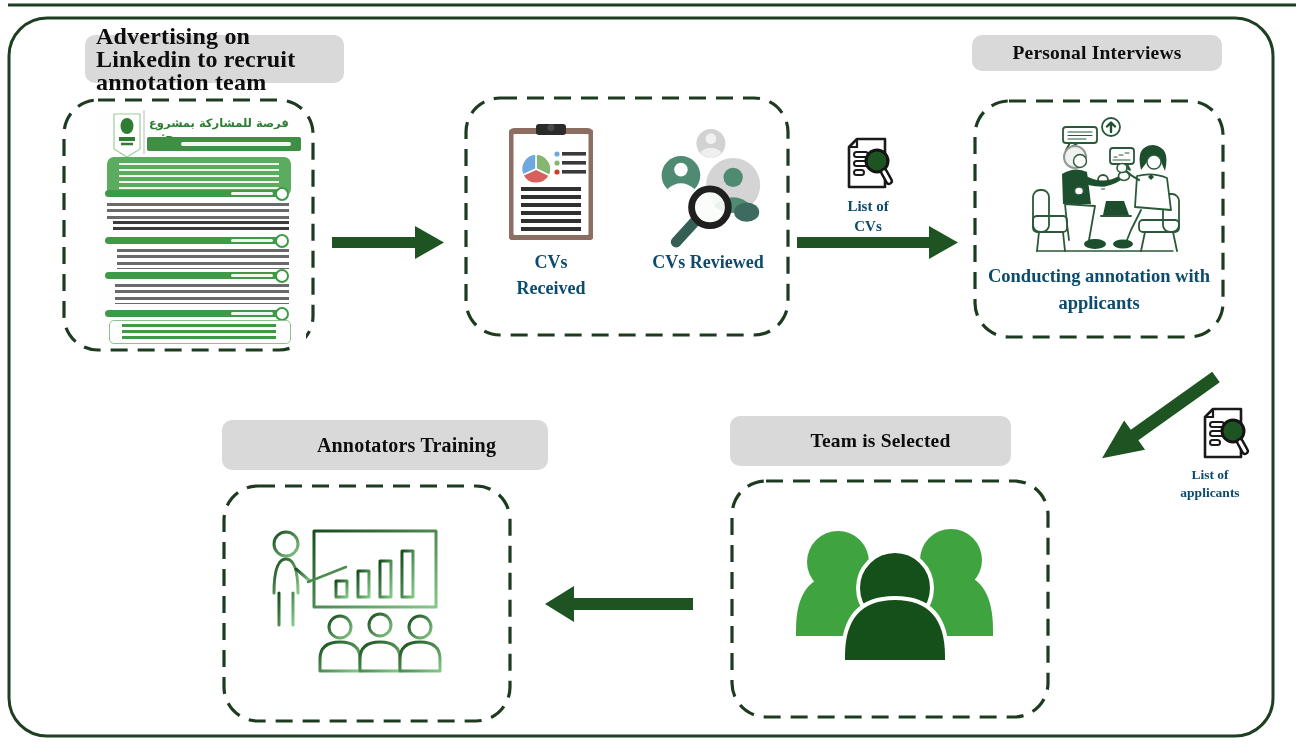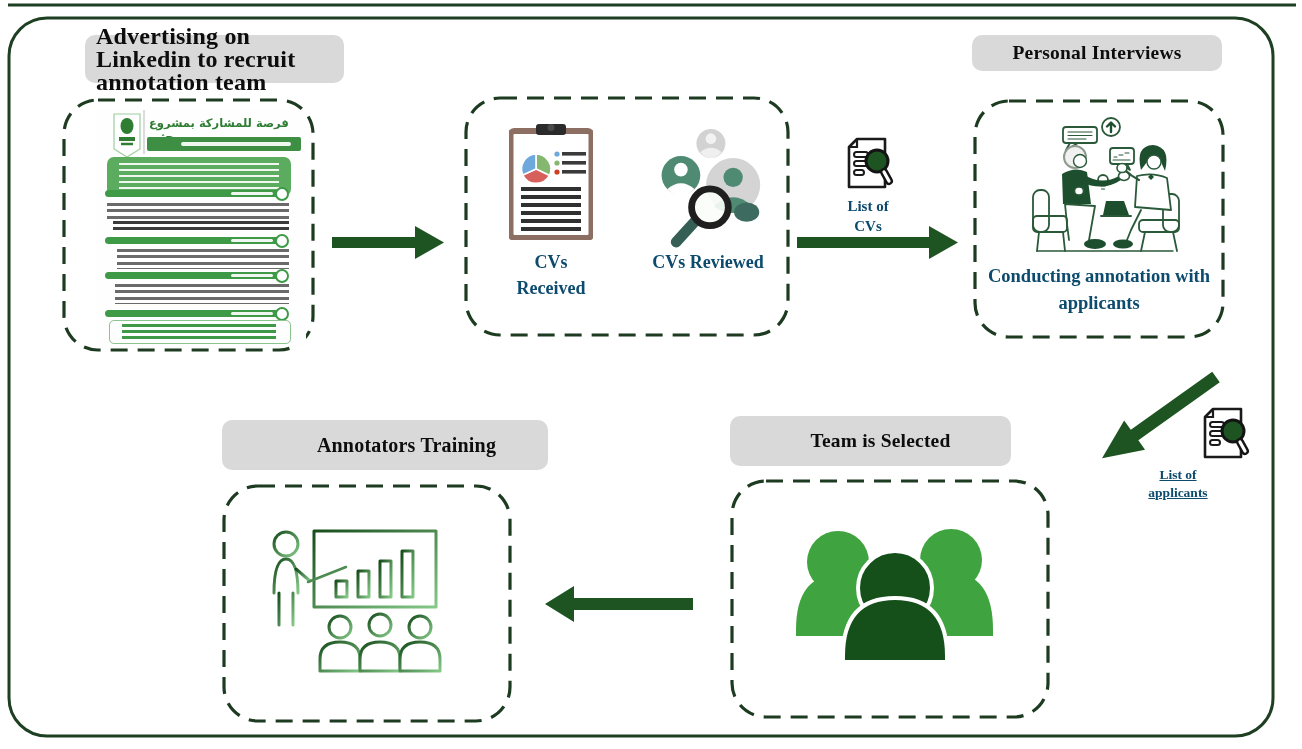--- a/index.html
+++ b/index.html
@@ -224,21 +224,21 @@
   <svg class="abs" style="left:1196px;top:406px;" width="56" height="58" viewBox="0 0 56 58">
     <path d="M 17 3 L 45 3 L 45 51 L 9 51 L 9 11 Z" fill="#fff" stroke="#1a1a1a" stroke-width="2.6" stroke-linejoin="round"></path>
     <path d="M 17 3 L 17 11 L 9 11" fill="none" stroke="#1a1a1a" stroke-width="2.2"></path>
     <rect x="14" y="16" width="14" height="5" rx="2.5" fill="none" stroke="#1a1a1a" stroke-width="2"></rect>
     <rect x="14" y="25" width="14" height="5" rx="2.5" fill="none" stroke="#1a1a1a" stroke-width="2"></rect>
     <rect x="14" y="34" width="10" height="5" rx="2.5" fill="none" stroke="#1a1a1a" stroke-width="2"></rect>
     <circle cx="37" cy="25" r="11" fill="#1d5422" stroke="#141414" stroke-width="3"></circle>
     <path d="M 44 36 L 49 45" stroke="#141414" stroke-width="8" stroke-linecap="round"></path>
     <path d="M 44 36 L 49 45" stroke="#ffffff" stroke-width="3.2" stroke-linecap="round"></path>
   </svg>
-  <div class="cap" style="left:1132px;top:466px;width:92px;font-size:13.5px;line-height:18px;text-decoration:underline;">List of applicants</div>
+  <div class="cap" style="left:1164px;top:466px;width:92px;font-size:13.5px;line-height:18px;">List of applicants</div>
 
   <svg class="abs" style="left:788px;top:518px;" width="212" height="148" viewBox="0 0 212 148">
     <circle cx="50" cy="44" r="31" fill="#3fa33f"></circle>
     <path d="M 8 118 L 8 112 Q 8 57 50 57 Q 92 57 92 112 L 92 118 Z" fill="#3fa33f"></path>
     <circle cx="163" cy="42" r="31" fill="#3fa33f"></circle>
     <path d="M 121 118 L 121 112 Q 121 55 163 55 Q 205 55 205 112 L 205 118 Z" fill="#3fa33f"></path>
     <circle cx="107" cy="70" r="37" fill="#15501b" stroke="#fff" stroke-width="4"></circle>
     <path d="M 55 144 L 55 138 Q 55 80 107 80 Q 159 80 159 138 L 159 144 Z" fill="#15501b" stroke="#fff" stroke-width="4"></path>
   </svg>
 

